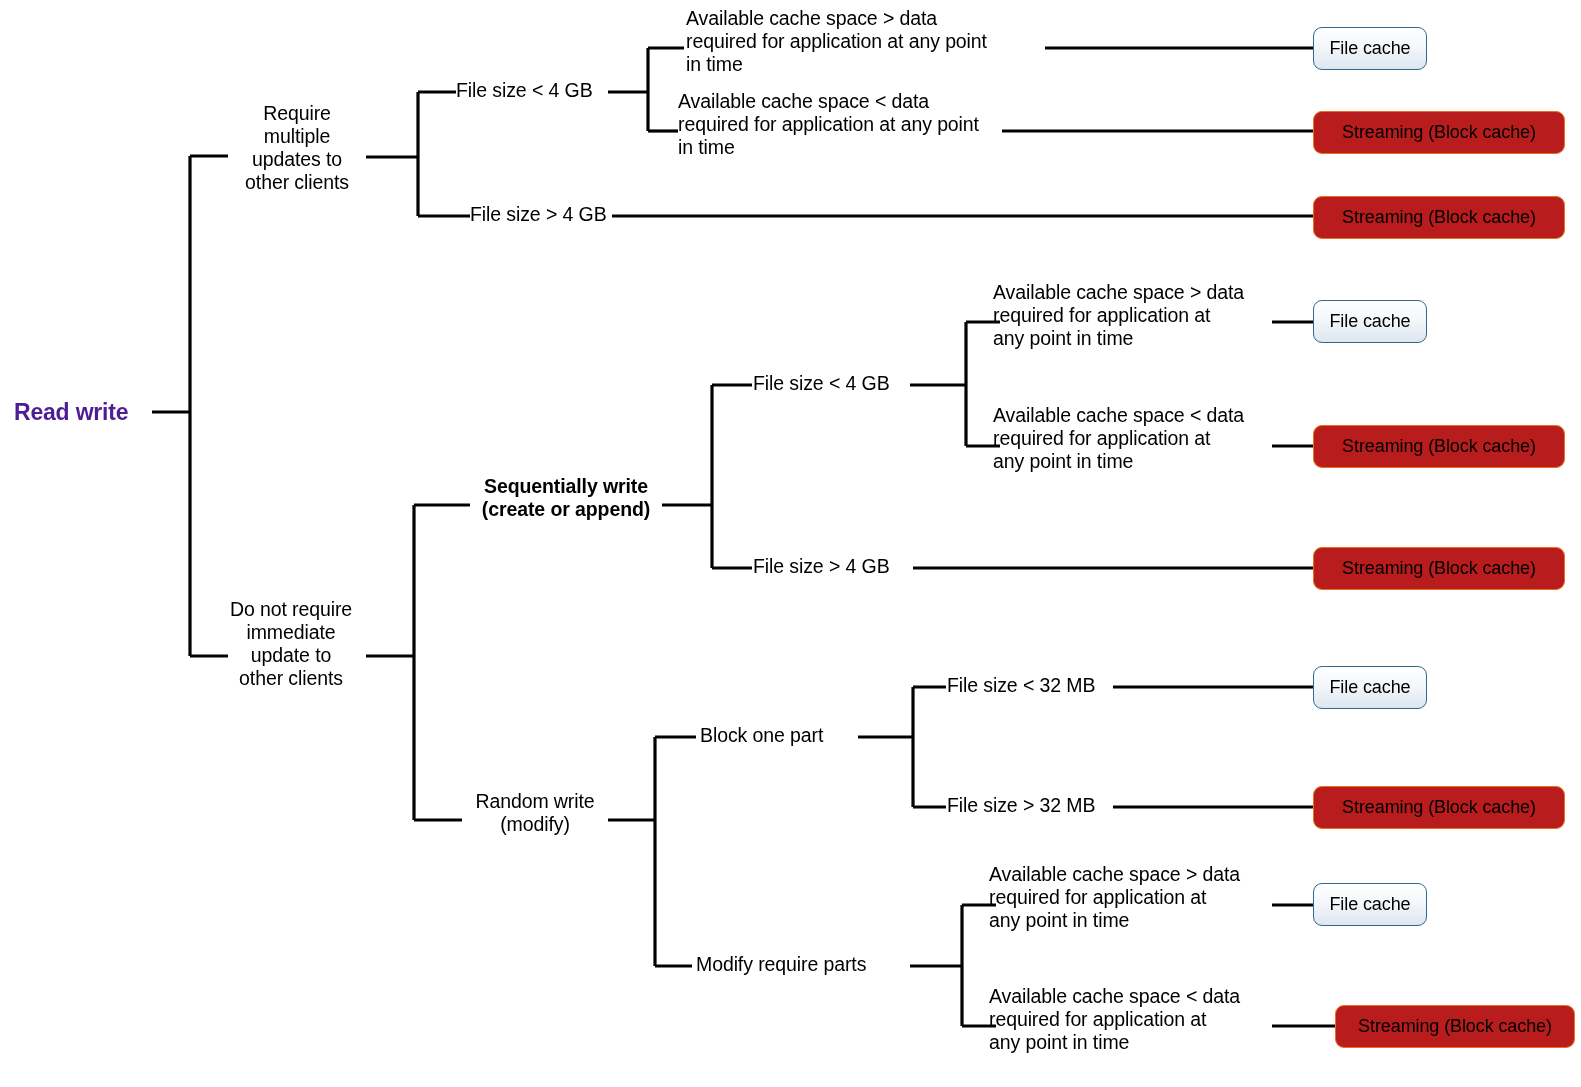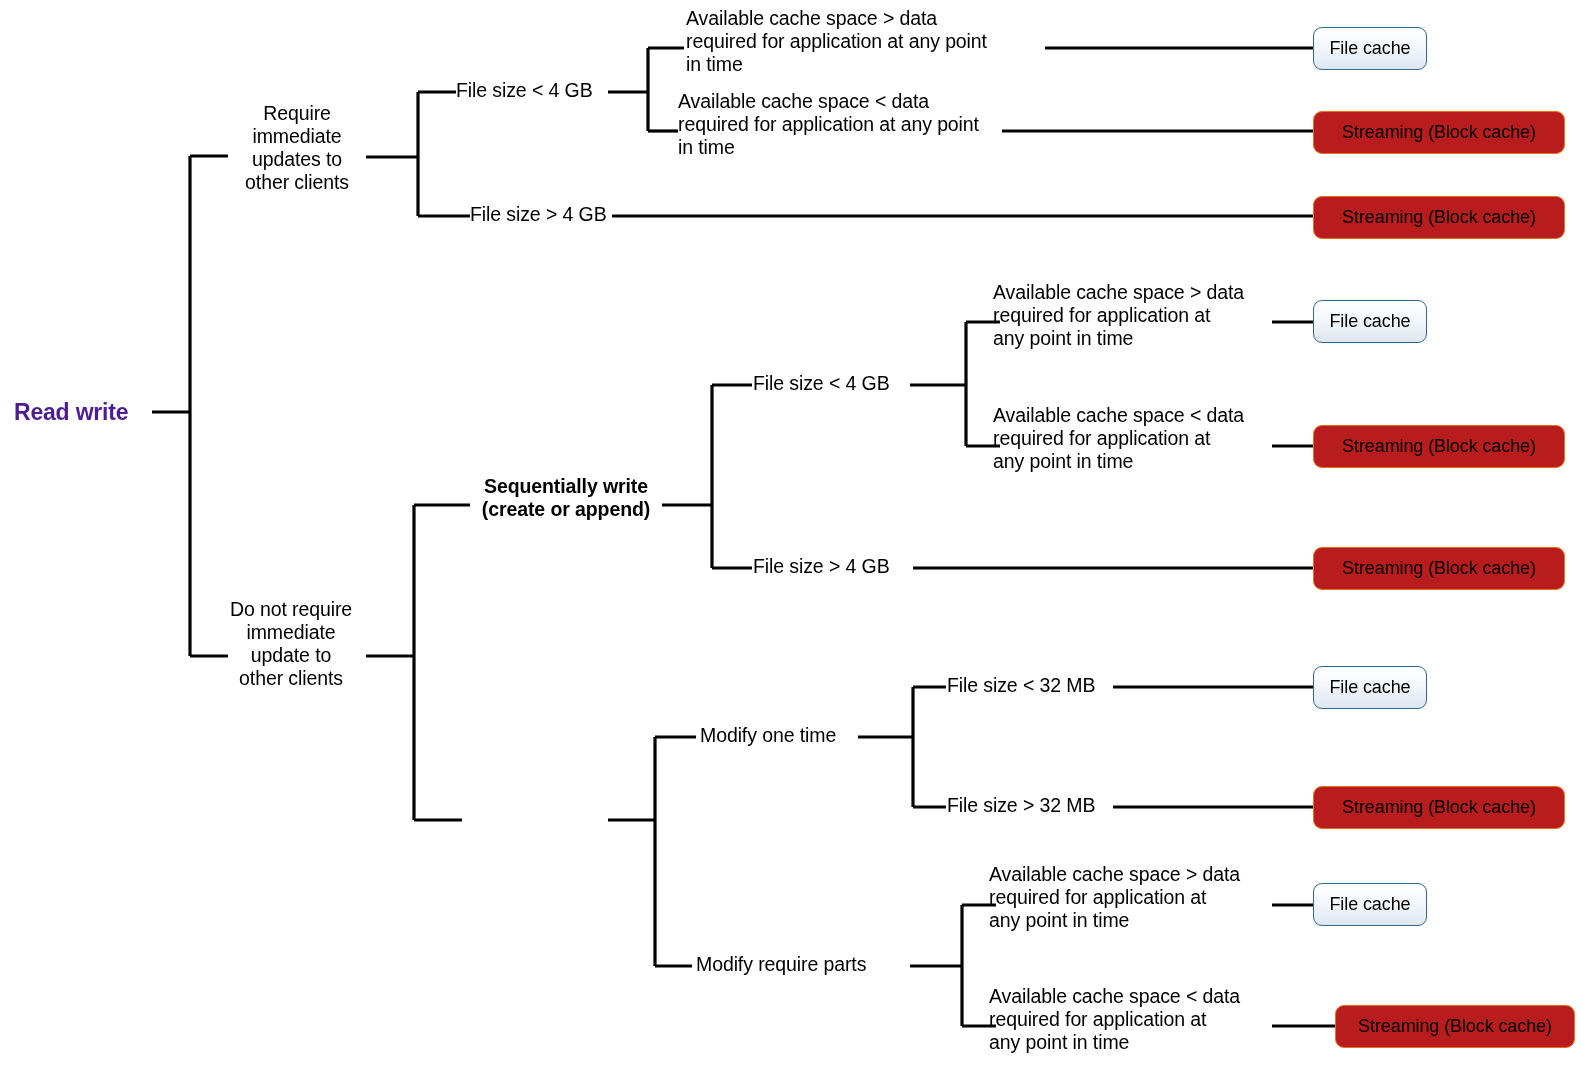--- a/index.html
+++ b/index.html
@@ -128,42 +128,44 @@
       <path d="M 962,1026 L 996,1026"></path>
 
       <path d="M 1272,905 L 1313,905"></path>
       <path d="M 1272,1026 L 1335,1026"></path>
     </g>
   </svg>
 
   <div class="root-label" style="left:14px; top:399px;">Read write</div>
 
   <div class="lbl center" style="left:228px; top:102px; width:138px;">Require
-immediate
+multiple
 updates to
 other clients</div>
 
   <div class="lbl center" style="left:216px; top:598px; width:150px;">Do not require
 immediate
 update to
 other clients</div>
 
   <div class="lbl left" style="left:456px; top:79px; width:160px;">File size &lt; 4 GB</div>
 
   <div class="lbl left" style="left:470px; top:203px; width:160px;">File size &gt; 4 GB</div>
 
   <div class="lbl center" style="left:470px; top:475px; width:192px;font-weight:bold;">Sequentially write
 (create or append)</div>
 
+  <div class="lbl center" style="left:462px; top:790px; width:146px;">Random write
+(modify)</div>
 
   <div class="lbl left" style="left:753px; top:372px; width:170px;">File size &lt; 4 GB</div>
 
   <div class="lbl left" style="left:753px; top:555px; width:170px;">File size &gt; 4 GB</div>
 
-  <div class="lbl left" style="left:700px; top:724px; width:170px;">Modify one time</div>
+  <div class="lbl left" style="left:700px; top:724px; width:170px;">Block one part</div>
 
   <div class="lbl left" style="left:696px; top:953px; width:226px;">Modify require parts</div>
 
   <div class="lbl left" style="left:686px; top:7px; width:365px;">Available cache space &gt; data
 required for application at any point
 in time</div>
 
   <div class="lbl left" style="left:678px; top:90px; width:365px;">Available cache space &lt; data
 required for application at any point
 in time</div>

